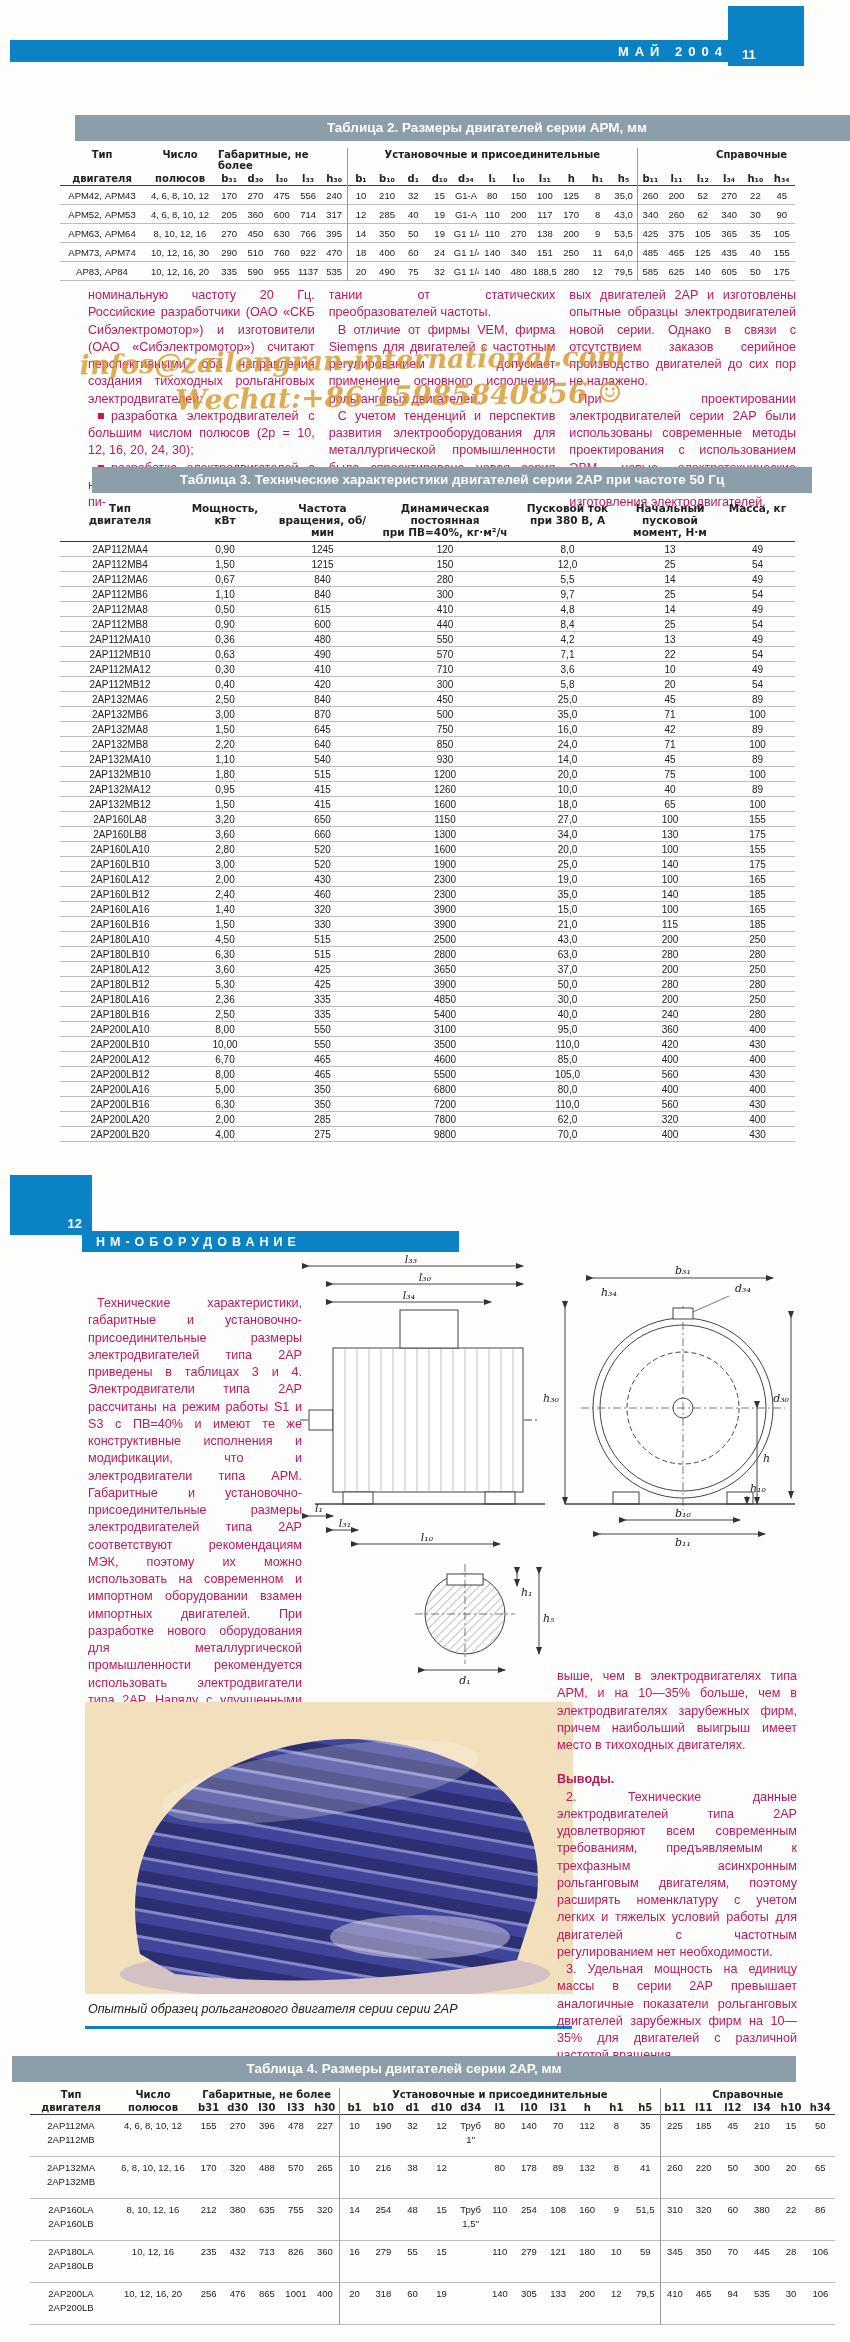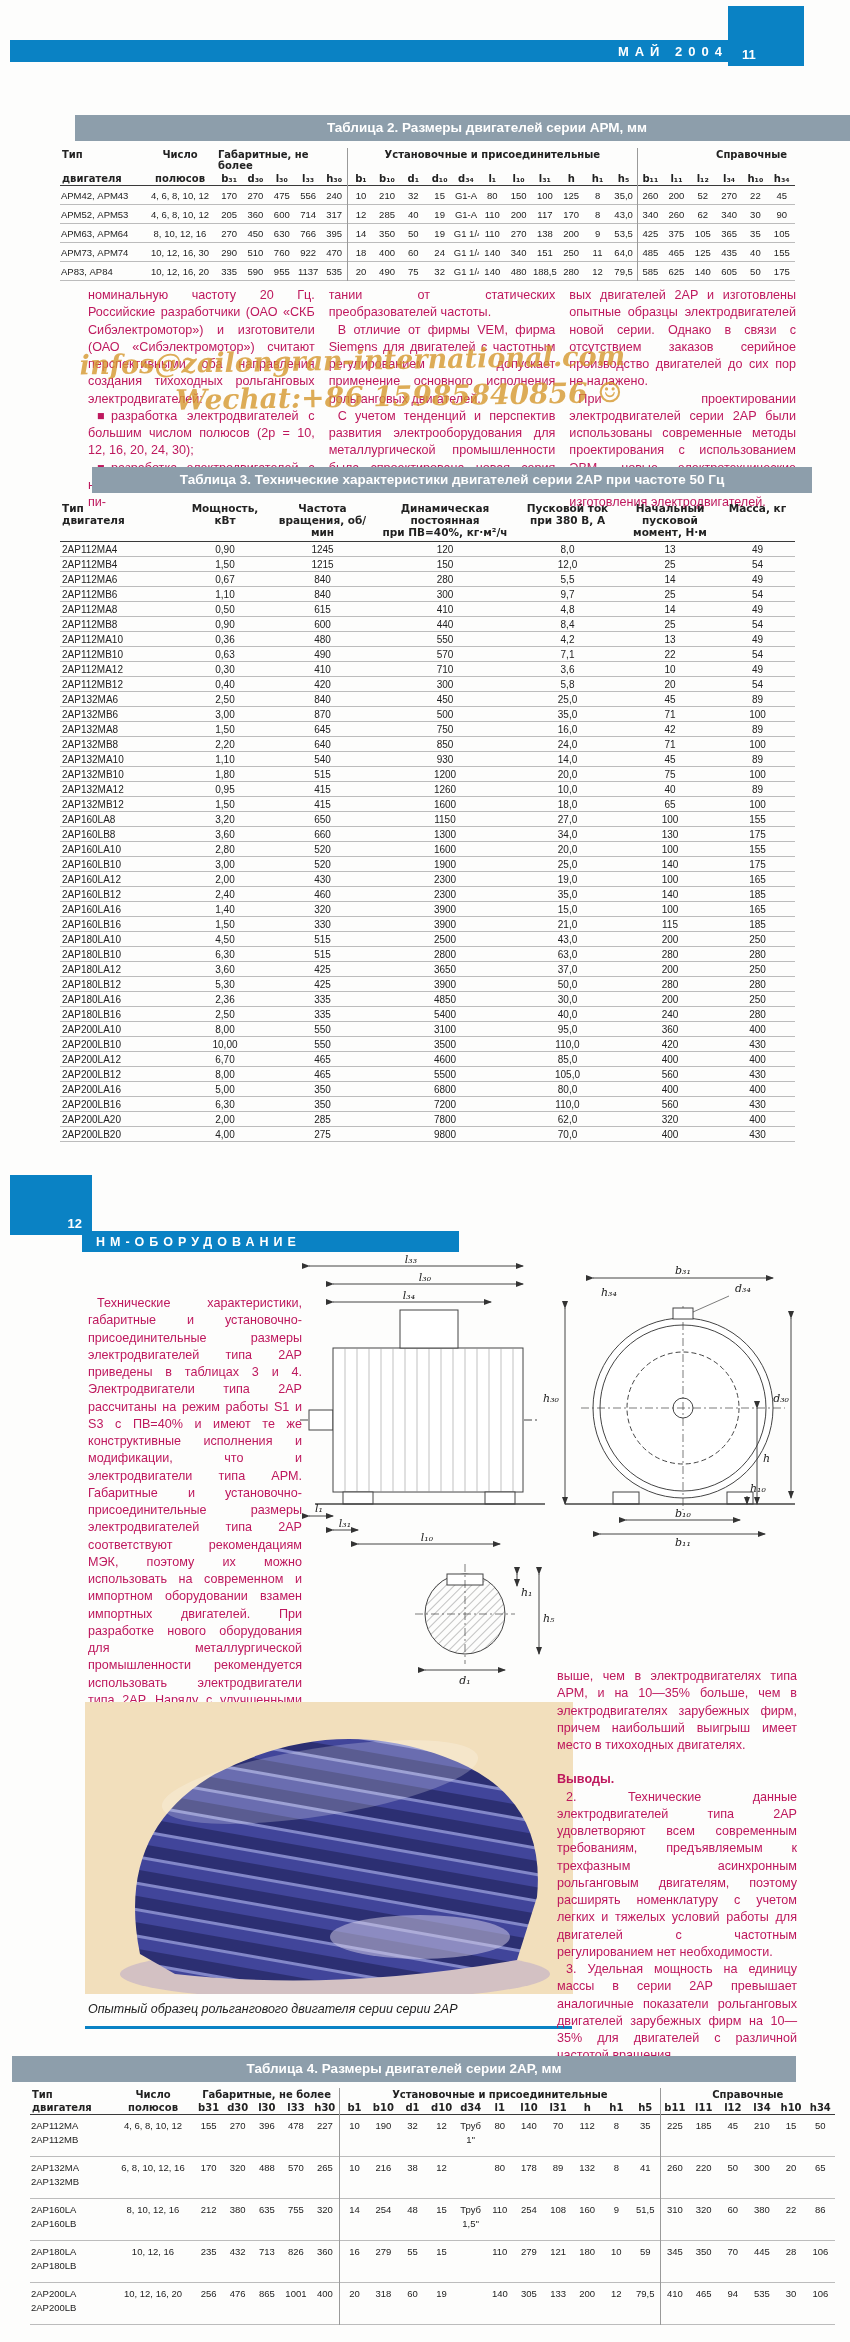--- a/index.html
+++ b/index.html
@@ -11,21 +11,21 @@
   .hbar{background:#0a82c4;color:#fff;font-weight:bold;font-size:13px;
         letter-spacing:6px;display:flex;align-items:center;}
   
   .tbar{background:#8d9eab;color:#fff;font-weight:bold;font-size:13.5px;
         text-align:center;line-height:26px;height:26px;}
   
   table.dtable{border-collapse:collapse;table-layout:fixed;}
   .dtable th,.dtable td{padding:1px 2px;text-align:center;vertical-align:top;
         white-space:pre-line;overflow:hidden;}
   .dtable th{font-weight:bold;font-family:"DejaVu Sans",sans-serif;}
-  .dtable .c0{text-align:left;}
+  .dtable .c0{text-align:center;}
   .dtable thead{border-bottom:1.5px solid #3a3a3a;}
   .dtable tbody tr{border-bottom:1px solid #bcbcbc;}
   .grp{border-left:1px solid #9a9a9a;}
   .t2{width:735px;font-size:9.5px;}
   .t2 thead th{font-size:10px;}
   .t2 tbody td{padding:3.5px 1px;white-space:nowrap;}
   .t2 .gl{text-align:left;} .t2 .gr{text-align:right;padding-right:8px;}
   .t3{width:735px;font-size:10px;}
   .t3 thead th{font-size:10.5px;padding:3px 2px;}
   .t3 tbody td{padding:1.5px 2px;line-height:11px;white-space:nowrap;}

